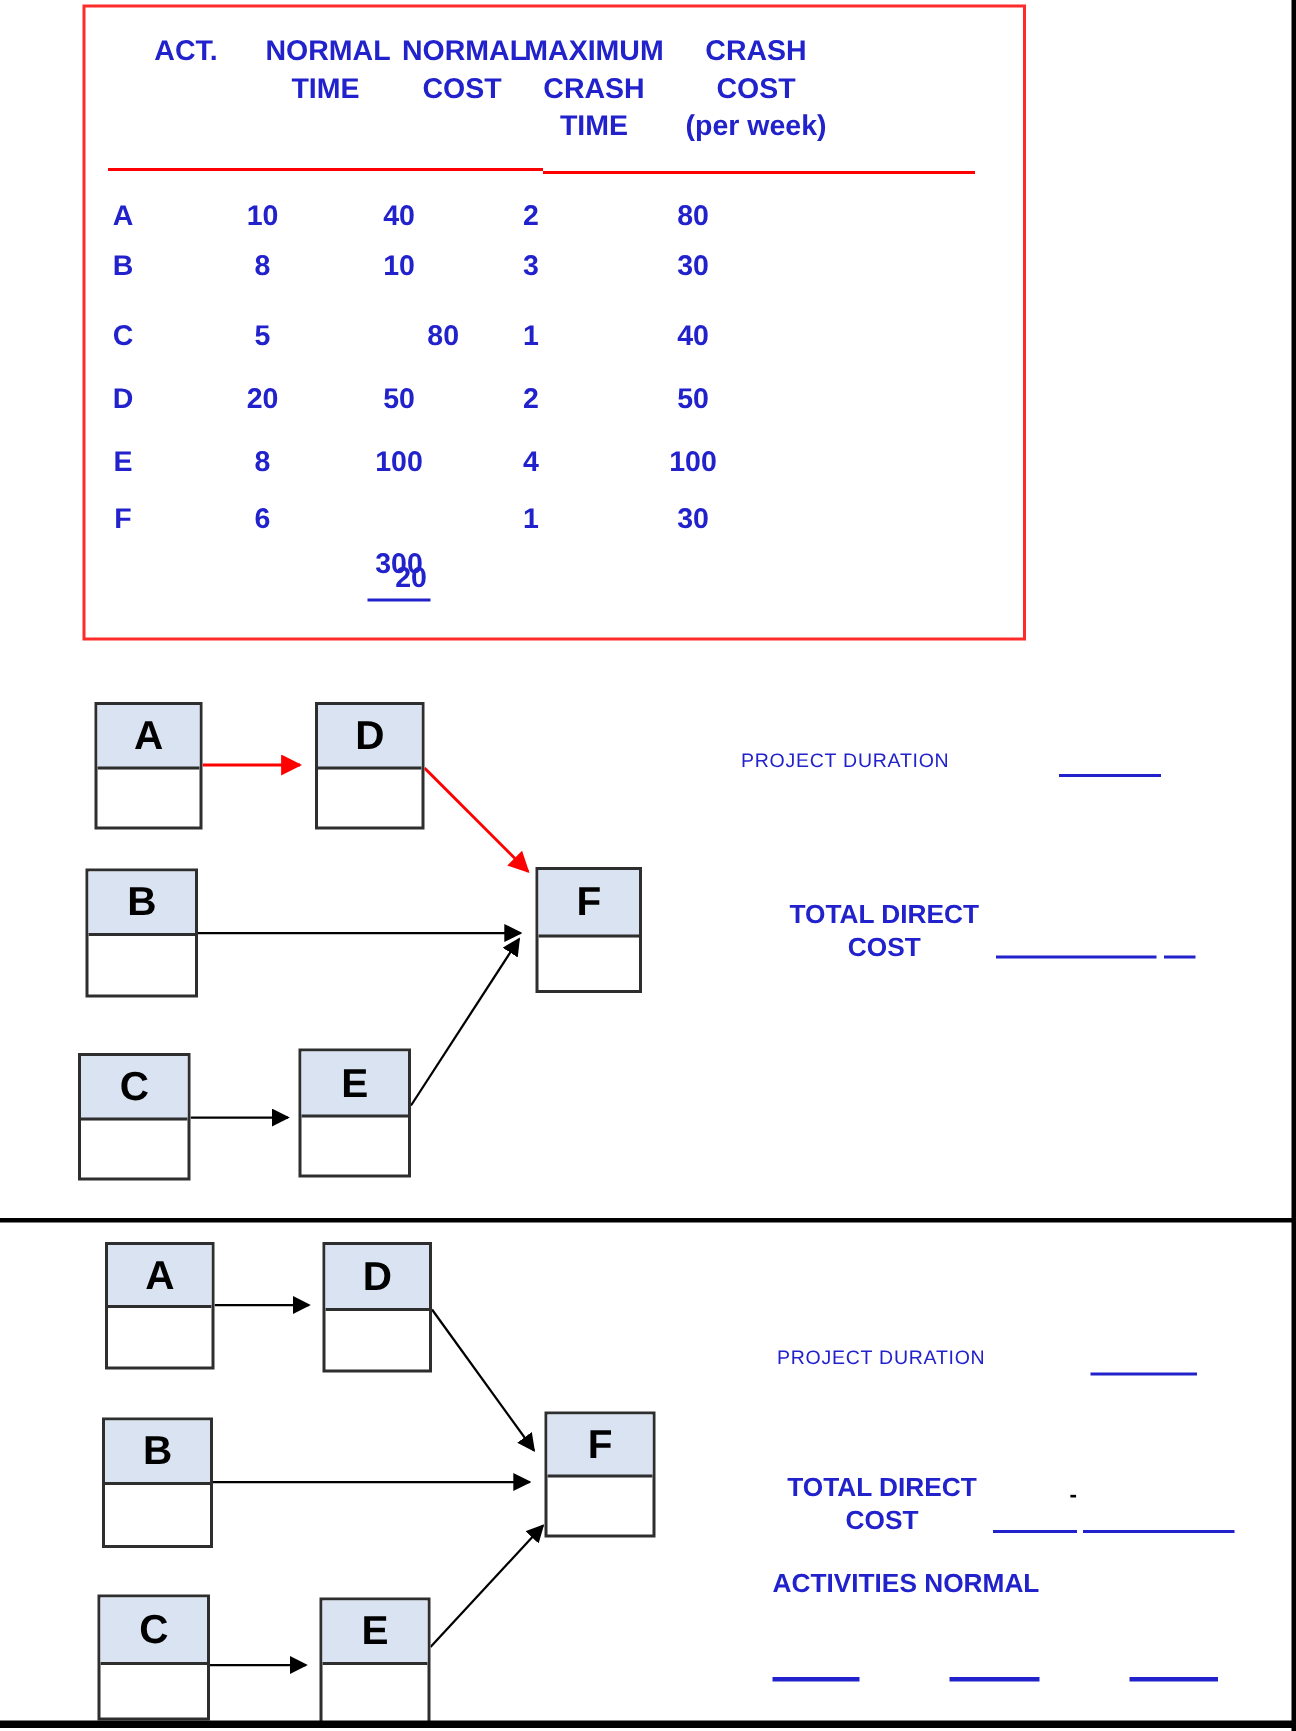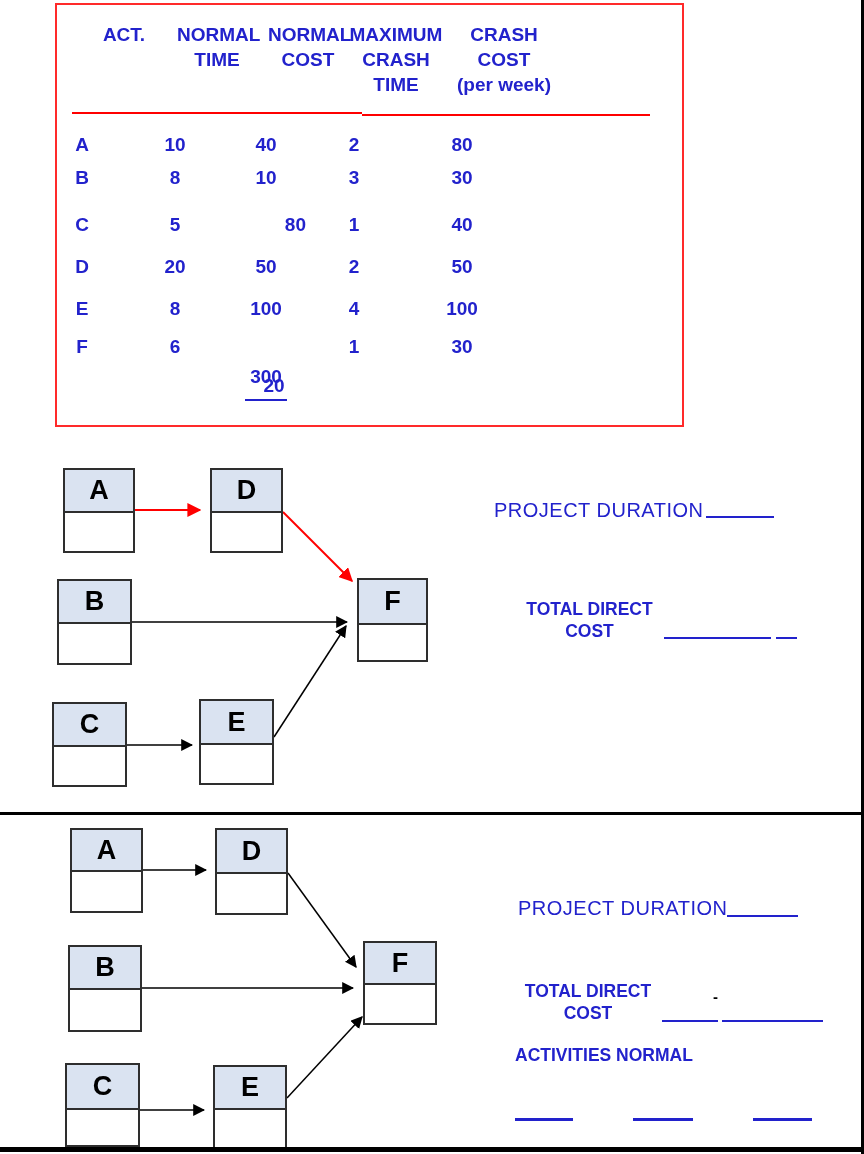--- a/index.html
+++ b/index.html
@@ -35,21 +35,21 @@
   .node{position:absolute;border:2px solid #2e2e2e;background:#fff;box-sizing:border-box;z-index:2;}
   .node-top{background:var(--node_fill,#dae3f1);border-bottom:2px solid #2e2e2e;box-sizing:border-box;
             display:flex;align-items:center;justify-content:center;
             font-weight:700;font-size:27px;color:#000;}
   .node-bottom{background:#fff;}
   
   #overlay{position:absolute;left:0;top:0;z-index:1;}
   #overlay line.blk{stroke:#000;stroke-width:1.5;}
   #overlay line.red{stroke:var(--red,#ff0000);stroke-width:2;}
   
-  .lbl-reg{position:absolute;color:var(--blue,#2222cc);font-size:20px;letter-spacing:0.5px;z-index:2;}
+  .lbl-reg{position:absolute;color:var(--blue,#2222cc);font-size:13px;letter-spacing:0.5px;z-index:2;}
   .lbl-bold{position:absolute;color:var(--blue,#2222cc);font-size:17.5px;font-weight:700;z-index:2;line-height:22px;}
   .lbl-bold .l2{display:block;text-align:center;}
   .blank{position:absolute;border-bottom:2px solid var(--blue,#2222cc);height:0;z-index:2;}
   .blank.thick{border-bottom-width:3px;}
   .stray{position:absolute;color:#000;font-size:15px;font-weight:700;z-index:2;}
   
   .divider{position:absolute;left:0;top:812px;width:864px;height:3px;background:#000;z-index:3;}
   .edge-right{position:absolute;left:861px;top:0;width:3px;height:1154px;background:#000;z-index:3;}
   .edge-bottom{position:absolute;left:0;top:1147px;width:864px;height:5px;background:#000;z-index:3;}
 </style>

